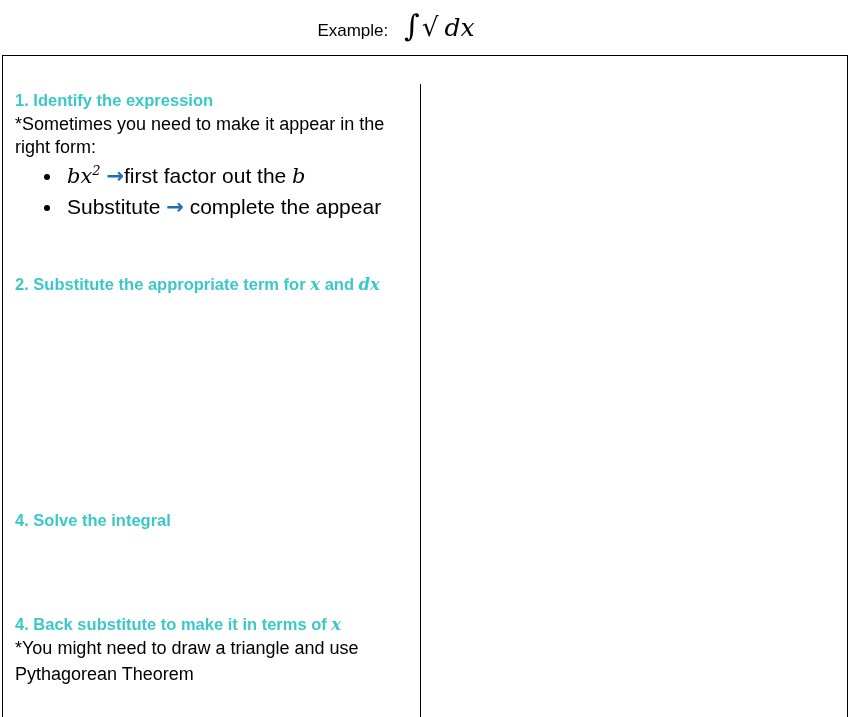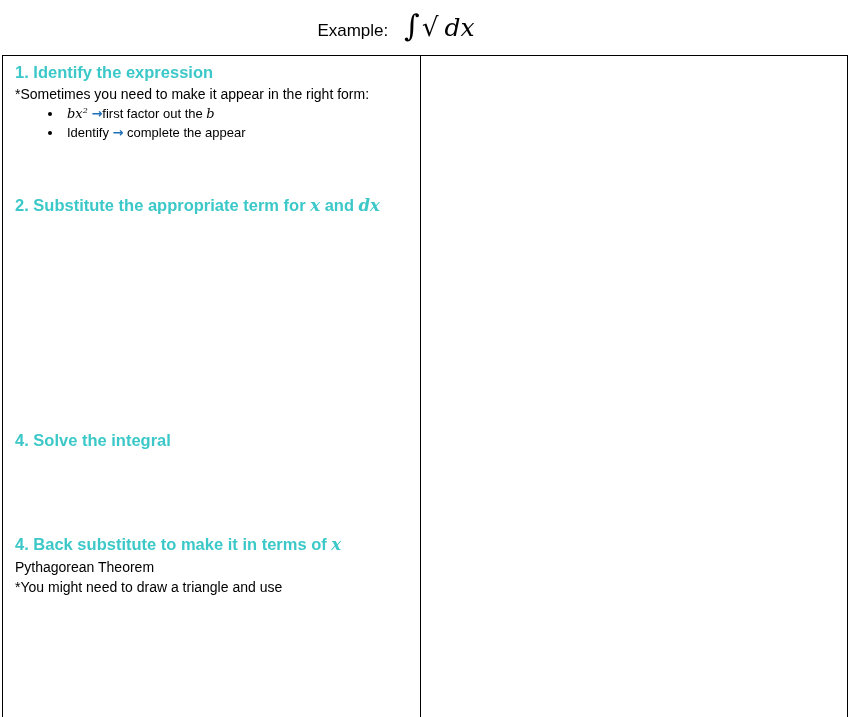--- a/index.html
+++ b/index.html
@@ -82,50 +82,51 @@
     box-sizing: border-box;
     border: 1.5px solid #000;
     border-bottom: none;
     display: flex;
   }
   .cell-left {
     width: 418px;
     box-sizing: border-box;
     border-right: 1.5px solid #000;
     padding: 6px 22px 0 12px;
+    margin-top: 28px;
   }
   .cell-right {
     flex: 1;
     box-sizing: border-box;
   }
 
   .step-title {
     color: #3cc8c8;
     font-weight: bold;
     font-size: 16.5px;
     line-height: 1.25;
     margin: 0;
   }
   .step-title .mathvar {
     font-family: "DejaVu Serif", serif;
     font-style: italic;
     font-weight: bold;
   }
   .note {
-    font-size: 14px;
+    font-size: 18px;
     line-height: 1.3;
     margin: 2px 0 0 0;
   }
   ul.bullets {
     margin: 2px 0 0 0;
     padding-left: 48px;
     list-style: disc;
   }
   ul.bullets li {
-    font-size: 13px;
+    font-size: 21px;
     line-height: 1.45;
     padding-left: 4px;
   }
   .mathvar {
     font-family: "DejaVu Serif", serif;
     font-style: italic;
   }
   .arrow {
     font-family: "DejaVu Sans", sans-serif;
     color: #1f6fb5;
@@ -158,39 +159,39 @@
   <div class="cell-left">
 
     <p class="step-title">1. Identify the expression</p>
     <p class="note">*Sometimes you need to make it appear in the right form:</p>
     <ul class="bullets">
       <li>
         <span class="mathvar">bx</span><sup class="exp mathvar">2</sup>
         <span class="arrow">→</span><span>first factor out the </span><span class="mathvar">b</span>
       </li>
       <li>
-        <span>Identify</span>
+        <span>Substitute</span>
         <span class="arrow">→</span><span> complete the appear</span>
       </li>
     </ul>
 
     <div class="gap-1"></div>
 
     <p class="step-title"><span>2. Substitute the appropriate term for </span><span class="mathvar">x</span><span> and </span><span class="mathvar">dx</span></p>
 
     <div class="gap-2"></div>
 
 
     <div class="spacer-3"></div>
 
     <p class="step-title">4. Solve the integral</p>
 
     <div class="spacer-4"></div>
 
     <p class="step-title"><span>4. Back substitute to make it in terms of </span><span class="mathvar">x</span></p>
+    <p class="note">*You might need to draw a triangle and use</p>
     <p class="note">Pythagorean Theorem</p>
-    <p class="note">*You might need to draw a triangle and use</p>
 
   </div>
 
   <div class="cell-right"></div>
 
 </div>
 
 </body></html>

